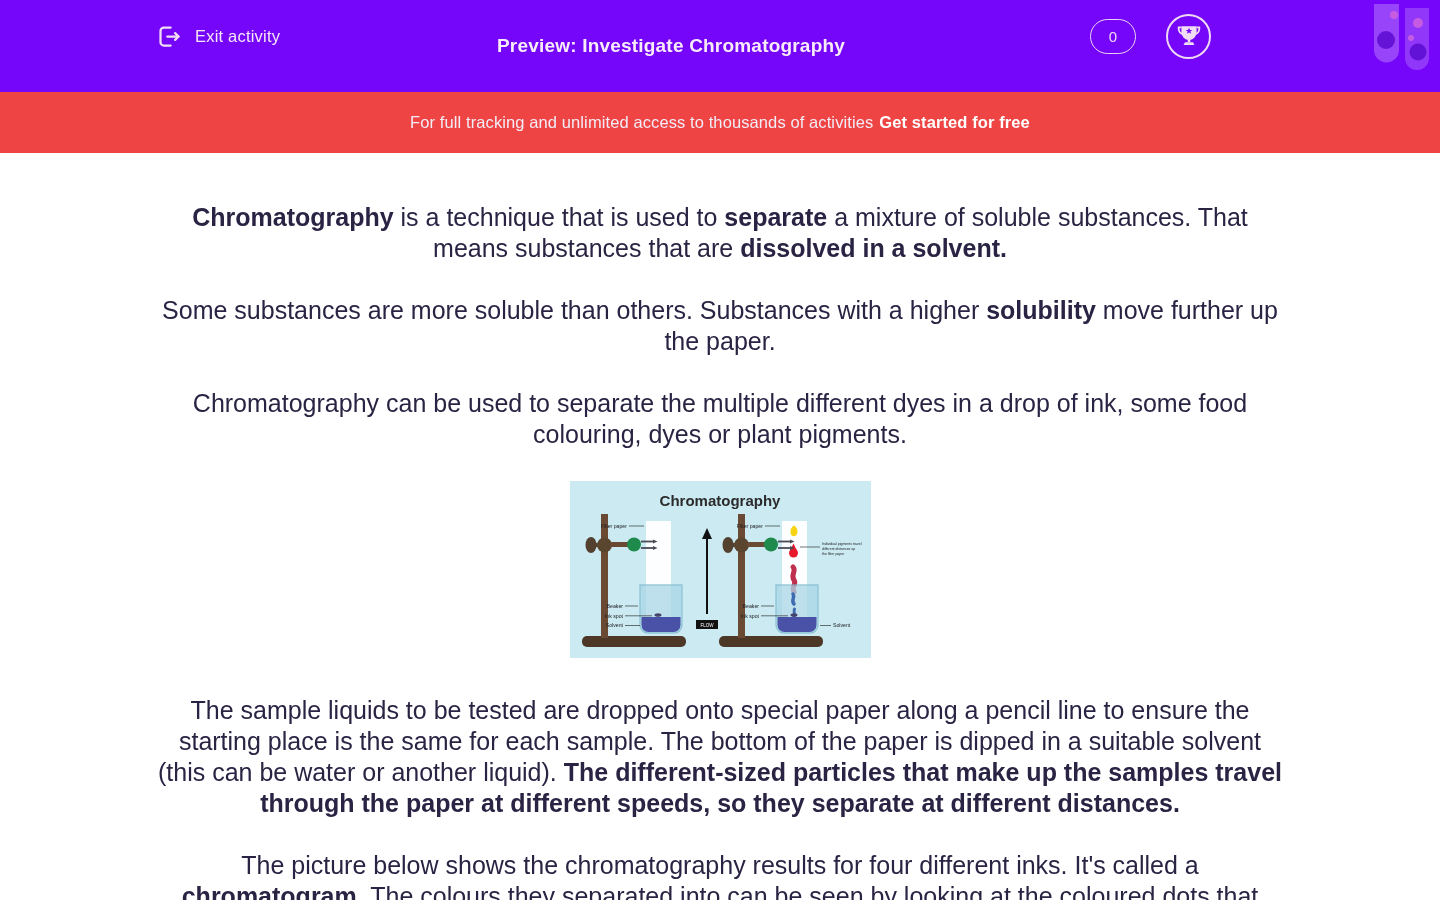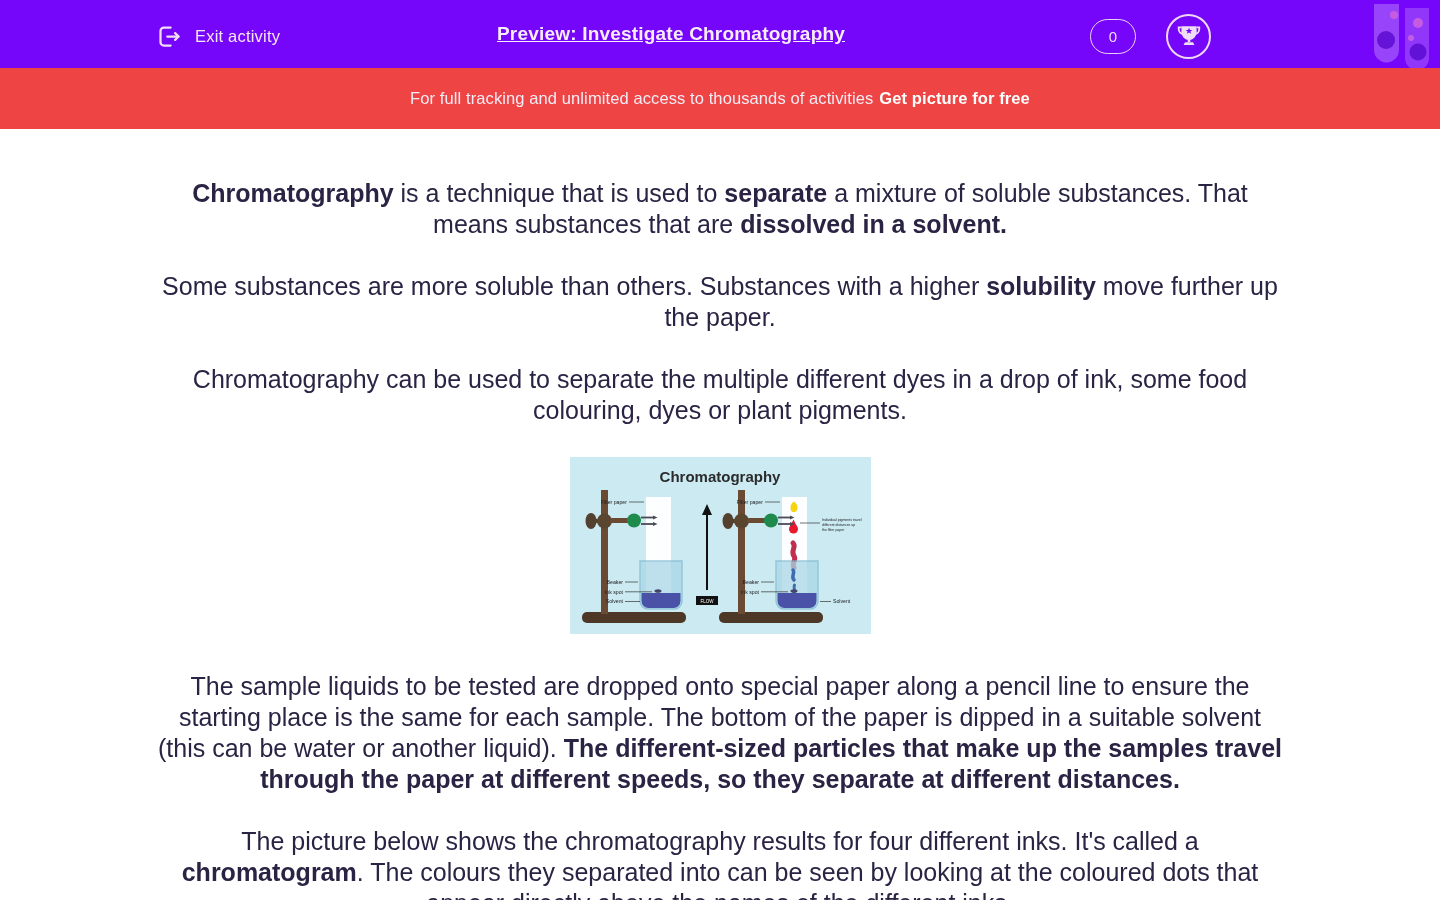--- a/index.html
+++ b/index.html
@@ -6,36 +6,35 @@
   html, body { margin: 0; padding: 0; }
   body {
     width: 1440px; height: 900px; overflow: hidden;
     background: #ffffff;
     font-family: "Liberation Sans", "DejaVu Sans", sans-serif;
     color: #2A2343;
   }
 
   
   .app-header {
-    position: relative; height: 68px; background: #7506F9;
+    position: relative; height: 92px; background: #7506F9;
     display: flex; align-items: center; overflow: hidden;
   }
   .exit-btn {
     position: absolute; left: 150px; top: 0; height: 72px;
     display: flex; align-items: center; gap: 12px;
     background: none; border: none; cursor: pointer;
     color: #F6E6F8; font-size: 16.5px; font-family: inherit; letter-spacing: .2px;
   }
   .exit-btn svg { display: block; }
   .page-title {
     position: absolute; left: 671px; top: 50%;
     transform: translate(-50%, -50%);
     color: #F8ECFA; font-size: 19px; font-weight: 700; letter-spacing: .2px;
     white-space: nowrap;
-    text-decoration: underline;
   }
   .header-right {
     position: absolute; right: 229px; top: 0; height: 72px;
     display: flex; align-items: center; gap: 30px;
   }
   .score-pill {
     width: 46px; height: 35px; border: 1.5px solid #ECD4F0; border-radius: 18px;
     color: #F0DAF4; font-size: 15px;
     display: flex; align-items: center; justify-content: center;
   }
@@ -119,21 +118,21 @@
       <path d="M45 8 h24 v50 a12 12 0 0 1 -24 0 z" fill="rgba(255,255,255,0.20)"></path>
       <circle cx="58" cy="23" r="5" fill="#CC5FE0" opacity="0.9"></circle>
       <circle cx="51" cy="38" r="3" fill="#CC5FE0" opacity="0.9"></circle>
       <circle cx="58" cy="52" r="8.5" fill="#5A0BD0" opacity="0.85"></circle>
     </svg>
   </div>
 </header>
 
 <div class="promo-banner">
   <span>For full tracking and unlimited access to thousands of activities</span>
-  <a class="cta">Get picture for free</a>
+  <a class="cta">Get started for free</a>
 </div>
 
 <main class="content">
 
   <p><b>Chromatography</b><span> is a technique that is used to </span><b>separate</b><span> a mixture of soluble substances. That means substances that are </span><b>dissolved in a solvent.</b></p>
 
   <p><span>Some substances are more soluble than others. Substances with a higher </span><b>solubility</b><span> move further up the paper.</span></p>
 
   <p><span>Chromatography can be used to separate the multiple different dyes in a drop of ink, some food colouring, dyes or plant pigments.</span></p>
 

